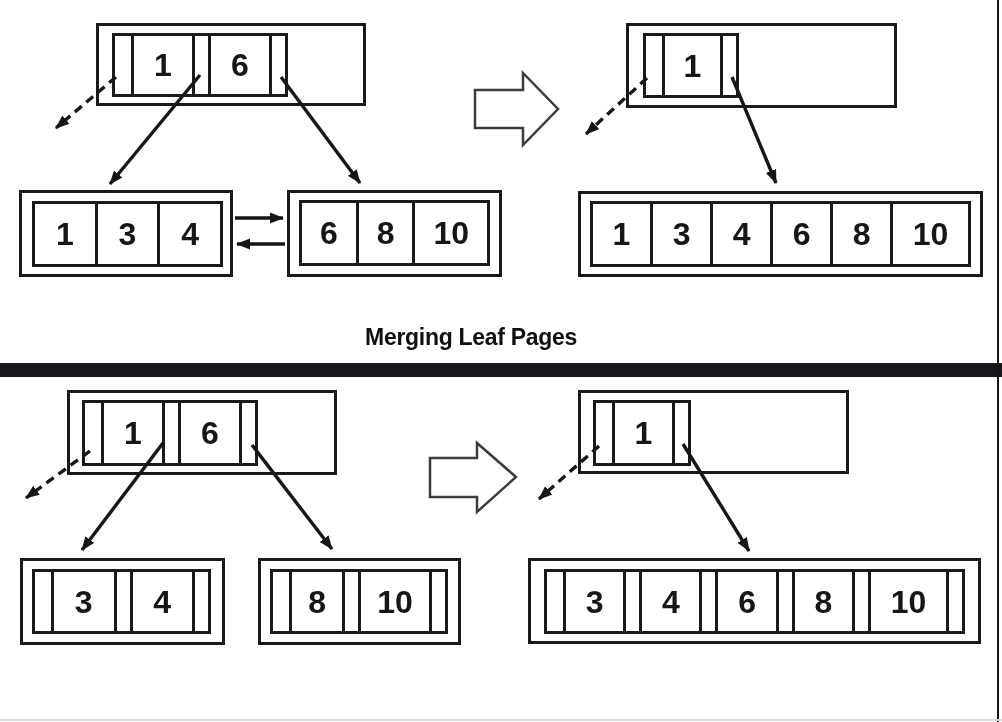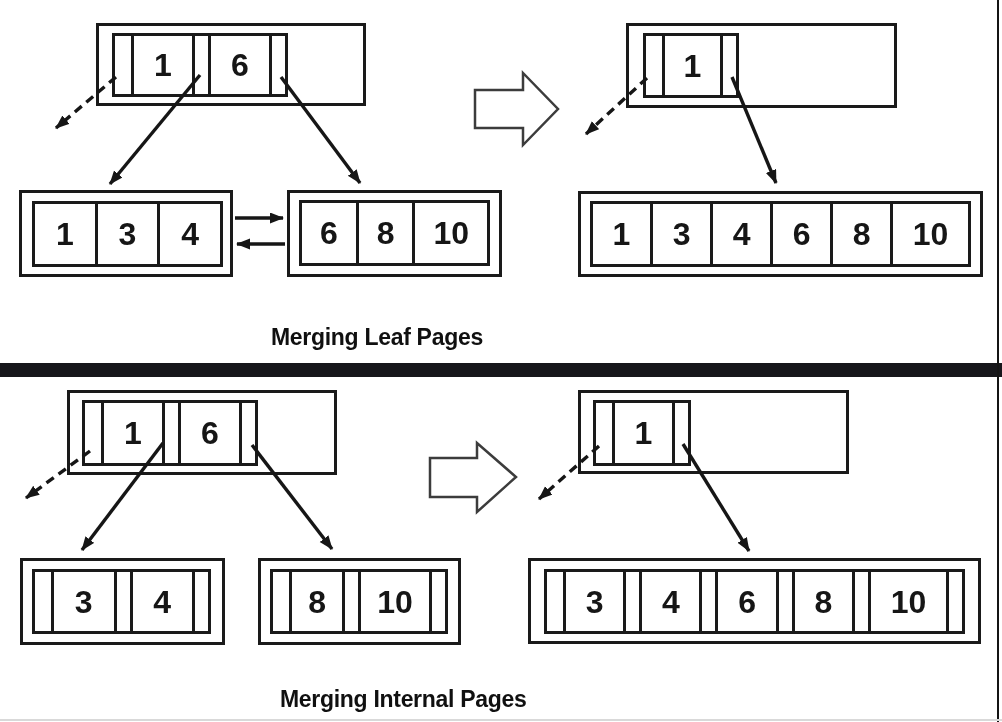--- a/index.html
+++ b/index.html
@@ -19,21 +19,21 @@
   .cell {
     box-sizing:border-box; border-left:3px solid #1a1a1a;
     display:flex; align-items:center; justify-content:center;
     font-size:32px; font-weight:600; color:#161616; line-height:1;
   }
   .cell:first-child { border-left:none; }
   .nar { flex:0 0 16px; }
   .key { flex:1 1 auto; }
   .caption {
     position:absolute; font-weight:700; font-size:23px; color:#101010;
-    text-align:left; letter-spacing:-0.3px; white-space:nowrap;
+    text-align:center; letter-spacing:-0.3px; white-space:nowrap;
   }
   .divider { position:absolute; background:#17171b; }
   .edge-line-v { position:absolute; background:#141414; }
   .edge-line-h { position:absolute; background:#d9d9d9; }
   #arrows { position:absolute; left:0; top:0; pointer-events:none; }
 </style>
 </head>
 <body>
 
 <div id="page">
@@ -178,21 +178,20 @@
     <div class="cell key">
         <span>8</span>
       </div>
     <div class="cell nar"></div>
     <div class="cell key">
         <span>10</span>
       </div>
     <div class="cell nar"></div>
   </div>
 
-  <div class="caption" style="left:280px; top:686px; width:400px">Merging Internal Pages</div>
 
   <div class="edge-line-v" style="left:997px; top:0; width:2px; height:722px"></div>
   <div class="edge-line-h" style="left:0; top:719px; width:1002px; height:2px"></div>
 
   <svg id="arrows" width="1002" height="722" viewBox="0 0 1002 722">
     <defs>
       <marker id="ah" markerUnits="userSpaceOnUse" markerWidth="16" markerHeight="13" refX="13" refY="5.5" orient="auto">
         <path d="M0,0 L14,5.5 L0,11 Z" fill="#161616"></path>
       </marker>
     </defs>

